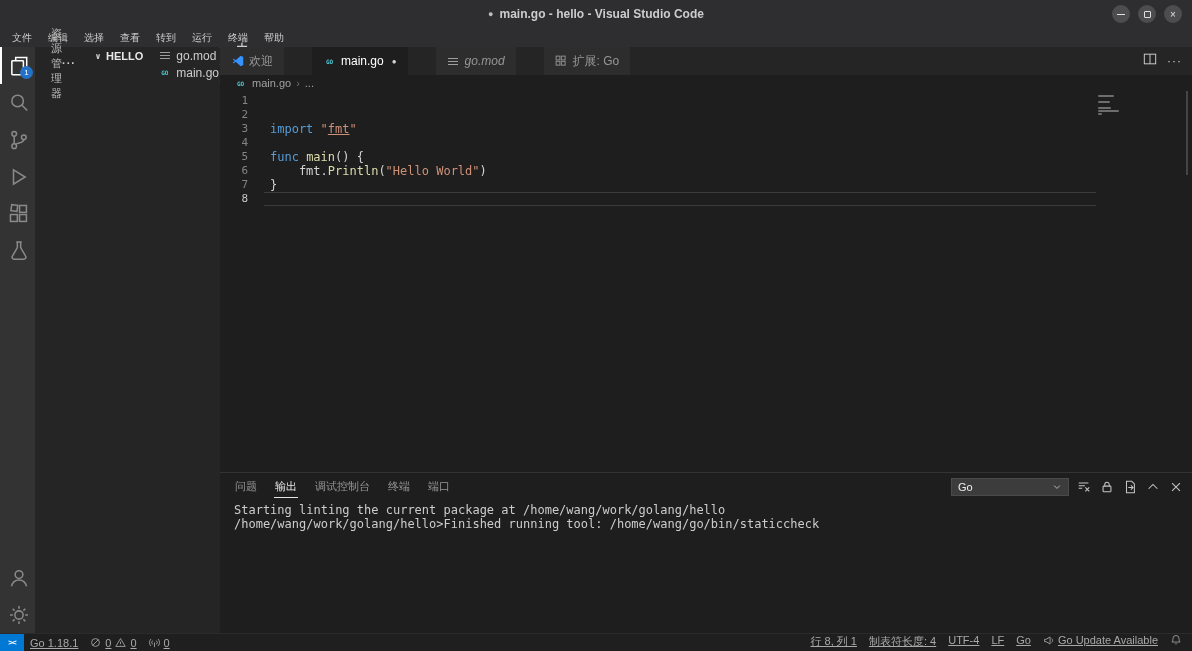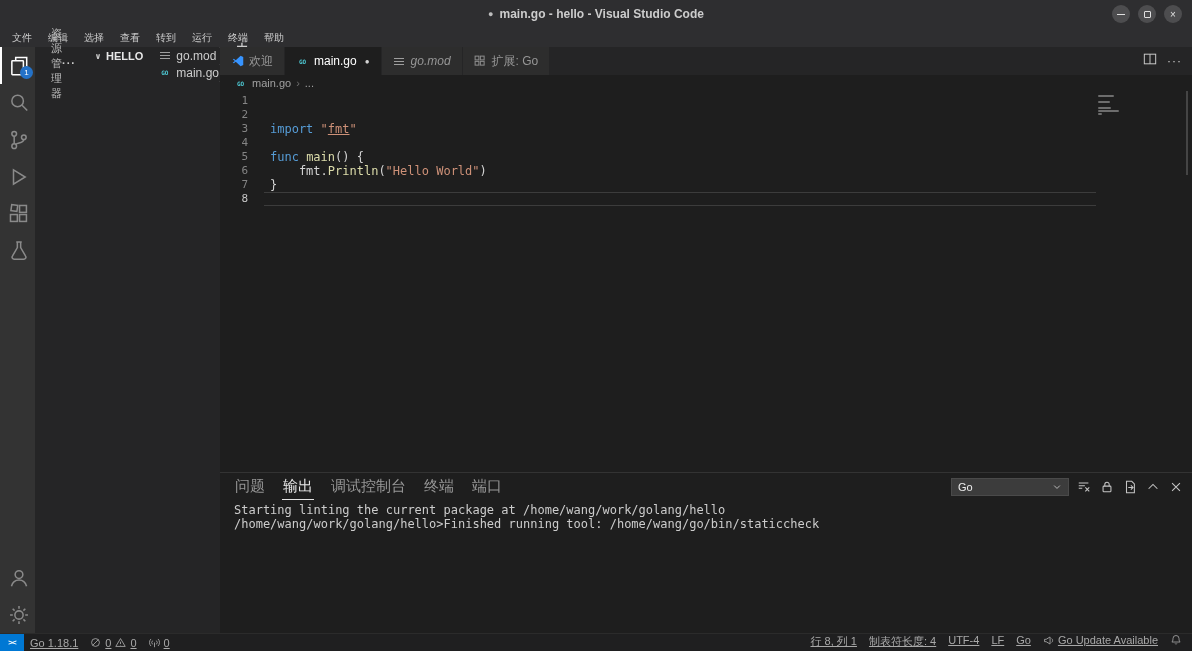--- a/index.html
+++ b/index.html
@@ -63,21 +63,21 @@
   .tok-function{color:#dcdcaa;}
   .tok-string{color:#ce9178;}
   .tok-string-link{color:#ce9178;text-decoration:underline;}
   .minimap{position:absolute;top:4px;right:64px;width:30px;display:flex;flex-direction:column;}
   .mm-bar{height:2px;background:#6d6d6d;border-radius:1px;margin-bottom:1px;}
   .mm-gap{height:3px;}
   .overview-ruler{position:absolute;top:0;right:4px;width:2px;height:84px;background:#454545;}
   
   .panel{height:161px;border-top:1px solid #333333;display:flex;flex-direction:column;}
   .panel-header{height:25px;display:flex;align-items:center;padding:2px 8px 0 14px;}
-  .panel-tab{font-size:15px;color:#969696;margin-right:16px;padding:3px 1px;cursor:pointer;white-space:nowrap;}
+  .panel-tab{font-size:11px;color:#969696;margin-right:16px;padding:3px 1px;cursor:pointer;white-space:nowrap;}
   .panel-tab.active{color:#e7e7e7;border-bottom:1px solid #e5e5e5;}
   .panel-toolbar{margin-left:auto;display:flex;align-items:center;gap:6px;}
   .channel-select{width:118px;height:18px;background:#3c3c3c;border:1px solid #4a4a4a;color:#eeeeee;font-size:11px;display:flex;align-items:center;justify-content:space-between;padding:0 6px;cursor:pointer;}
   .channel-select svg{stroke:#cccccc;fill:none;stroke-width:1.2;}
   .pt-icon{width:17px;height:17px;display:flex;align-items:center;justify-content:center;cursor:pointer;}
   .pt-icon svg{stroke:#c5c5c5;fill:none;stroke-width:1.2;}
   .output{flex:1;padding:5px 14px;font-family:"DejaVu Sans Mono","Liberation Mono",monospace;font-size:12px;line-height:14px;color:#cccccc;white-space:pre;overflow:hidden;}
   
   .statusbar{height:18px;background:#1f1f20;border-top:1px solid #2b2b2b;display:flex;align-items:stretch;font-size:11px;color:#a8a8a8;}
   .remote{width:24px;background:#0078d4;color:#ffffff;display:flex;align-items:center;justify-content:center;font-size:8px;font-weight:bold;letter-spacing:-1px;cursor:pointer;}
@@ -207,21 +207,21 @@
         </div>
         <div class="section-row">
           <span class="chev-right">›</span>
           <span>GO</span>
         </div>
       </div>
   </div>
 
   <div class="editor-group">
     <div class="tabbar">
-      <div style="display:flex;">
+      <div style="display:flex;gap:27px;">
           <div class="tab">
             <span class="file-icon">
               <svg width="12" height="12" viewBox="0 0 16 16">
                 <path fill="#3794ff" d="M11.5 1 5 7 2.5 5 1 5.8 3.8 8 1 10.2 2.5 11 5 9l6.5 6 3.5-1.8V2.8z"></path>
               </svg>
             </span>
             <span class="tab-label">欢迎</span>
           </div>
           <div class="tab active">
             <span class="file-icon go-icon">GO</span>

